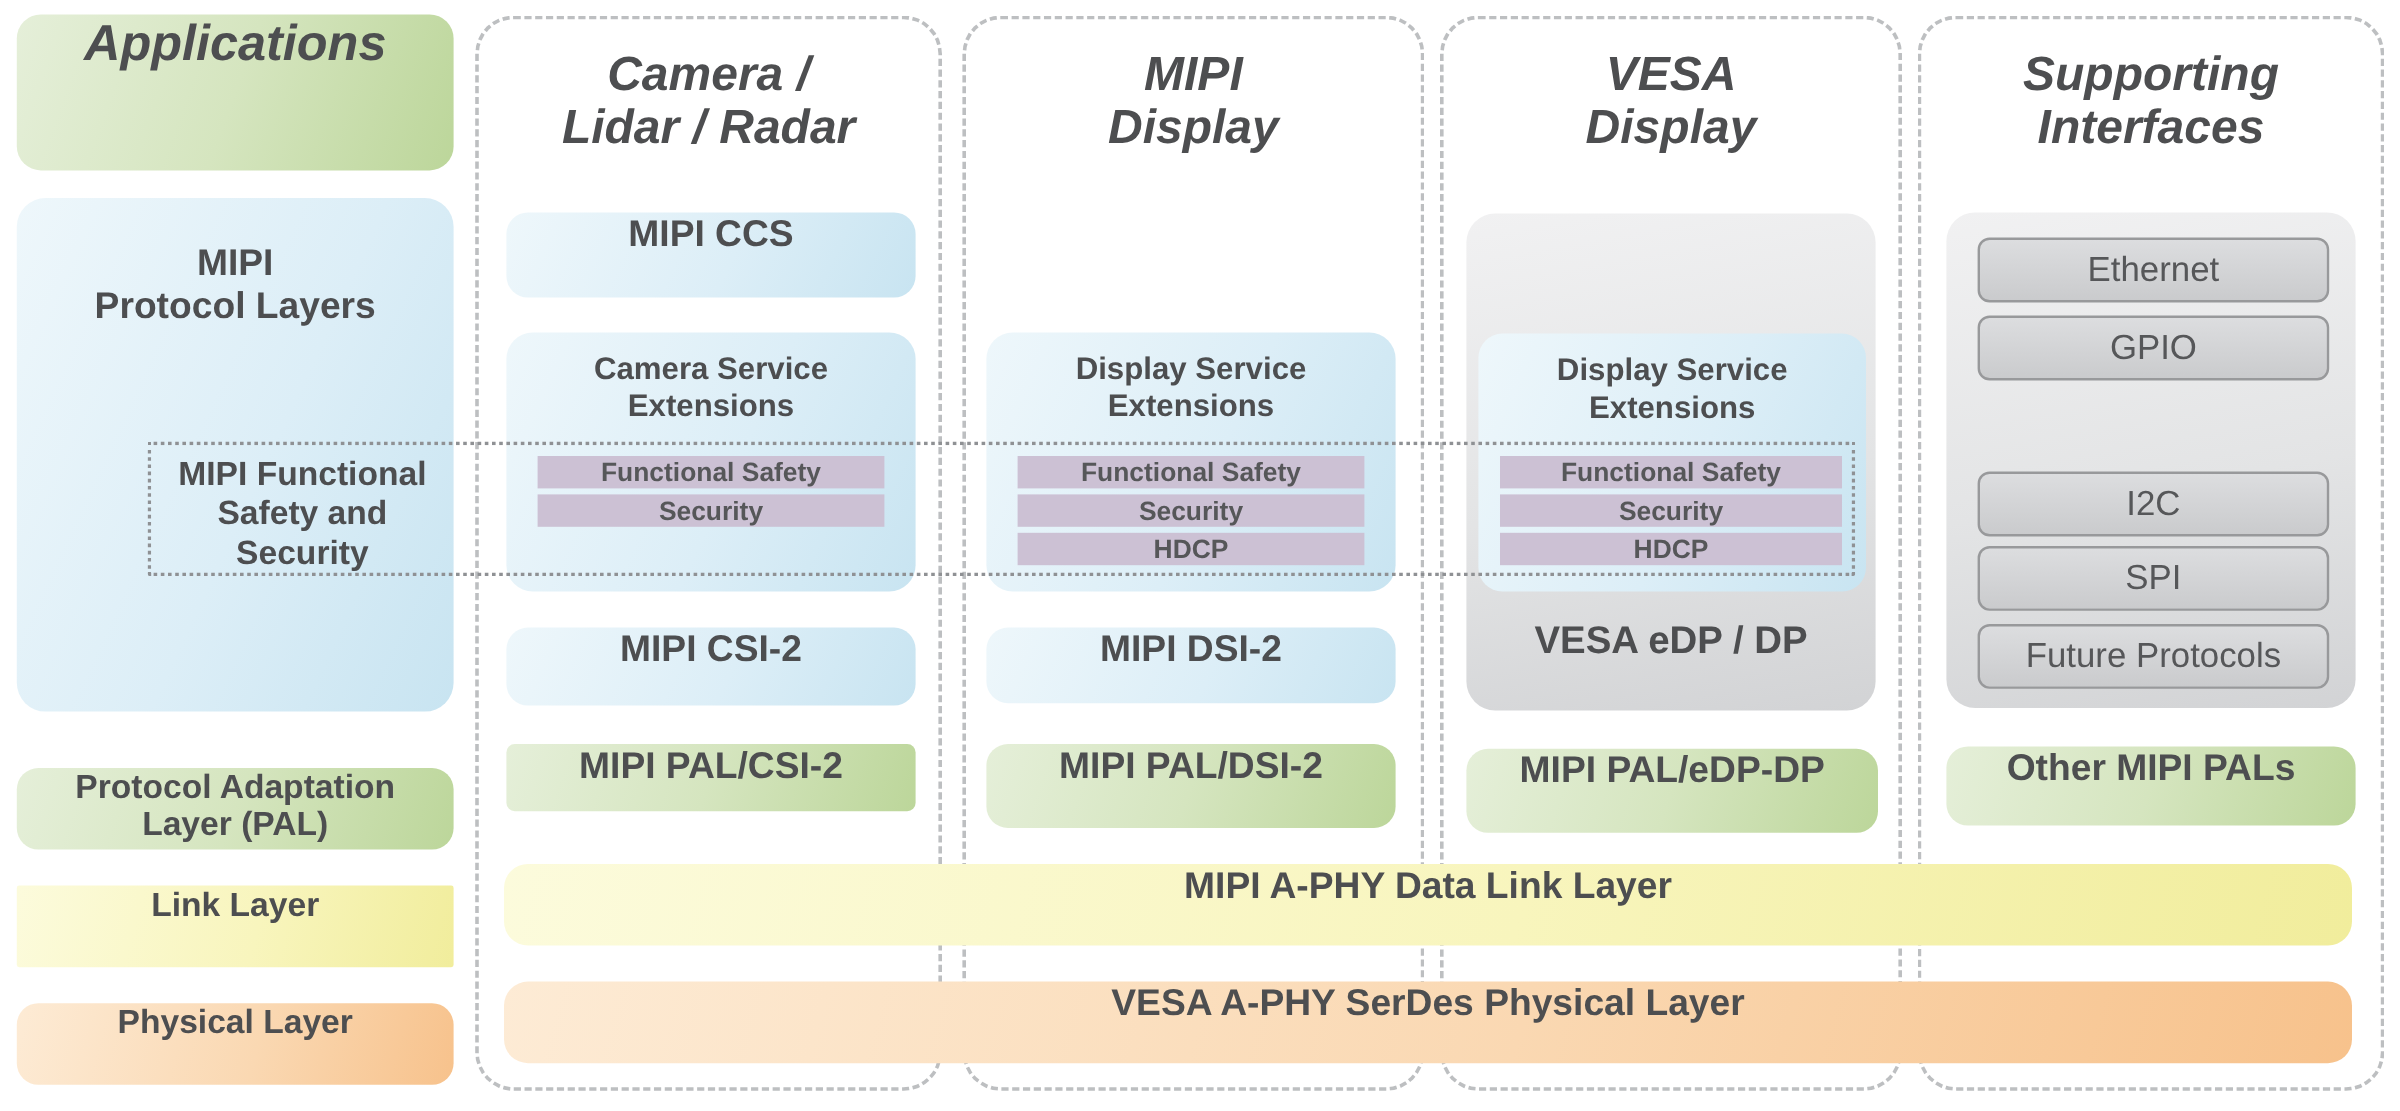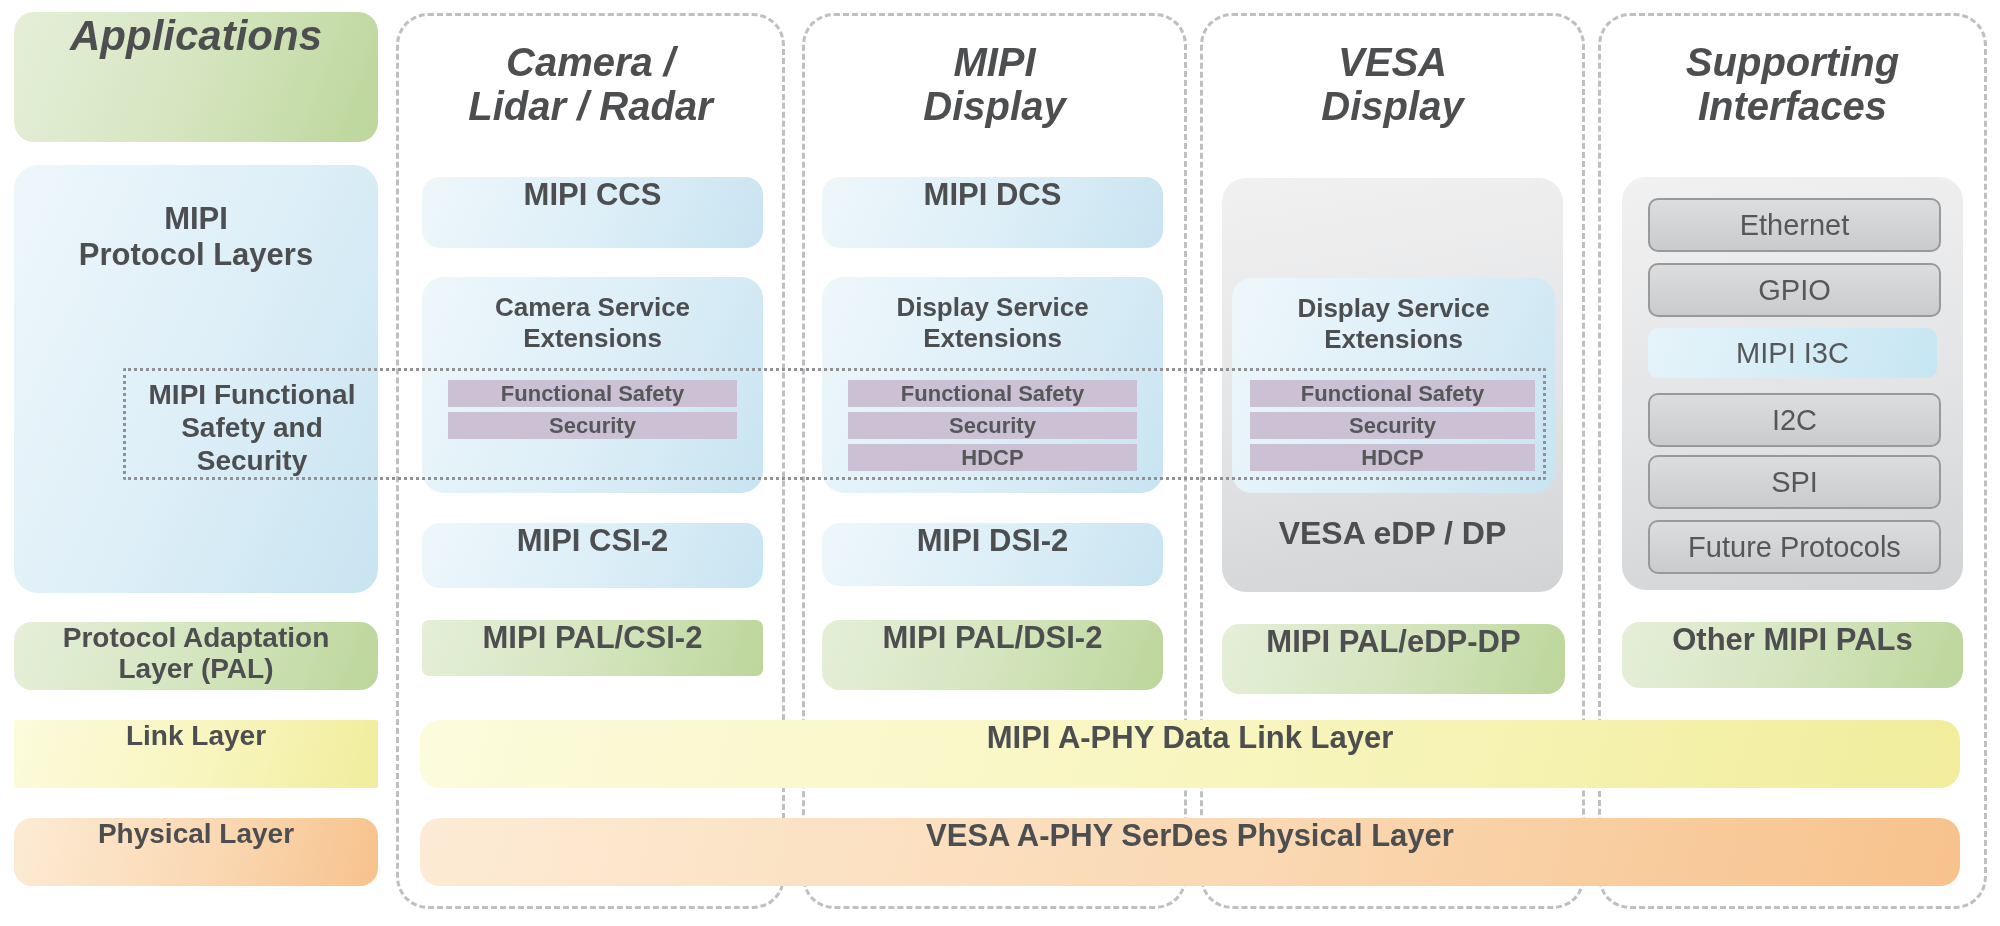--- a/index.html
+++ b/index.html
@@ -54,21 +54,21 @@
     left:123px;top:368px;width:1423px;height:112px;
     border:3px dotted #8f9194;z-index:4;border-radius:2px;
   }
   #fs-label{
     left:123px;top:378px;width:258px;height:100px;z-index:5;
     display:flex;align-items:flex-start;justify-content:center;
     font-size:28px;line-height:33px;font-weight:bold;
   }
 
   .band{border-radius:20px;z-index:3;font-size:31px;}
-  .lbl-sm{font-size:28px;line-height:31px;}
+  .lbl-sm{font-size:28px;line-height:31px;margin-top:18px;}
   .lbl-md{font-size:31px;}
 </style>
 </head>
 <body>
 
 <div id="stage">
 
   <div class="abs box green" style="left:14px;top:12px;width:364px;height:130px;border-radius:20px;z-index:2;">
     <span style="font-size:42px;font-style:italic;font-weight:bold;">Applications</span>
   </div>
@@ -123,23 +123,20 @@
   <div class="feature-bar" style="left:448px;top:412px;width:289px;">Security</div>
 
   <div class="abs box blue lbl-md" style="left:422px;top:523px;width:341px;height:65px;border-radius:18px;z-index:2;">
     <span>MIPI CSI-2</span>
   </div>
 
   <div class="abs box green lbl-md" style="left:422px;top:620px;width:341px;height:56px;border-radius:7px;z-index:2;">
     <span>MIPI PAL/CSI-2</span>
   </div>
 
-  <div class="abs box blue lbl-md" style="left:822px;top:177px;width:341px;height:71px;border-radius:18px;z-index:2;">
-    <span>MIPI DCS</span>
-  </div>
 
   <div class="abs blue" style="left:822px;top:277px;width:341px;height:216px;border-radius:22px;z-index:2;">
     <div class="service-title">Display Service
 Extensions</div>
   </div>
   <div class="feature-bar" style="left:848px;top:380px;width:289px;">Functional Safety</div>
   <div class="feature-bar" style="left:848px;top:412px;width:289px;">Security</div>
   <div class="feature-bar" style="left:848px;top:444px;width:289px;">HDCP</div>
 
   <div class="abs box blue lbl-md" style="left:822px;top:523px;width:341px;height:63px;border-radius:18px;z-index:2;">
@@ -164,21 +161,20 @@
     <span style="font-size:32px;">VESA eDP / DP</span>
   </div>
 
   <div class="abs box green lbl-md" style="left:1222px;top:624px;width:343px;height:70px;border-radius:18px;z-index:2;">
     <span>MIPI PAL/eDP-DP</span>
   </div>
 
   <div class="abs grayfill" style="left:1622px;top:177px;width:341px;height:413px;border-radius:24px;z-index:2;">
     <div class="pill" style="top:21px;">Ethernet</div>
     <div class="pill" style="top:86px;">GPIO</div>
-    <div class="pill i3c" style="top:151px;">MIPI I3C</div>
     <div class="pill" style="top:216px;">I2C</div>
     <div class="pill" style="top:278px;">SPI</div>
     <div class="pill" style="top:343px;">Future Protocols</div>
   </div>
 
   <div class="abs box green lbl-md" style="left:1622px;top:622px;width:341px;height:66px;border-radius:18px;z-index:2;">
     <span>Other MIPI PALs</span>
   </div>
 
   <div class="abs box yellow band" style="left:420px;top:720px;width:1540px;height:68px;">

